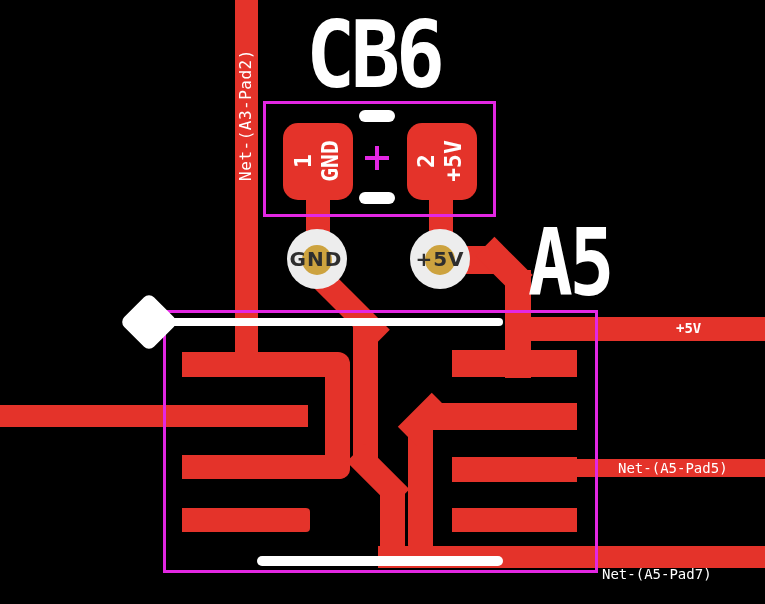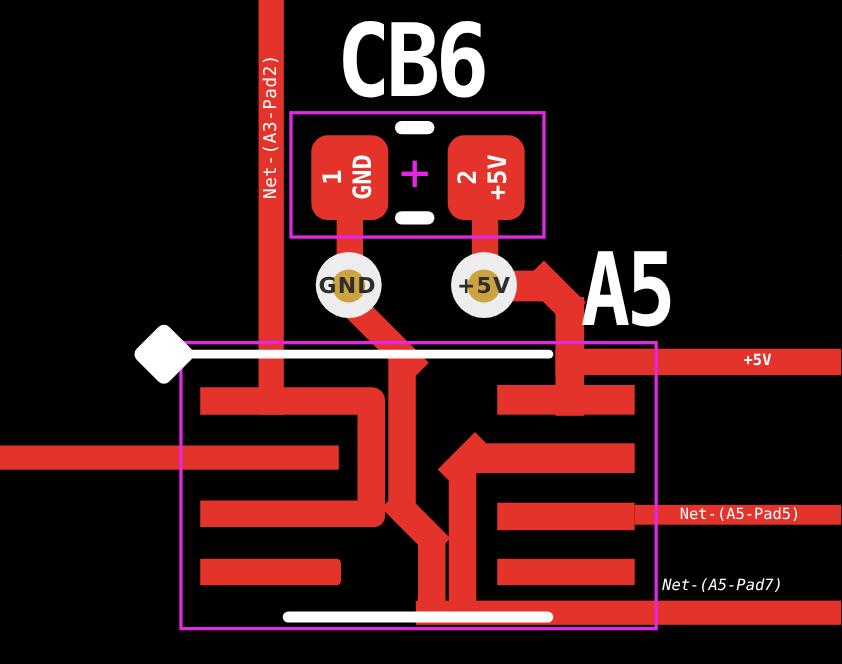--- a/index.html
+++ b/index.html
@@ -107,15 +107,15 @@
     <span>GND</span>
   </div>
   <div class="padtxt" style="left:400px;top:132px;width:80px;height:58px;">
     <span>2</span>
     <span>+5V</span>
   </div>
 
   <div class="lbl" style="left:177px;top:105px;width:140px;height:20px;text-align:center;font-size:16px;letter-spacing:0.5px;transform:rotate(-90deg);">Net-(A3-Pad2)</div>
   <div class="lbl" style="left:676px;top:320px;font-weight:bold;">+5V</div>
   <div class="lbl" style="left:618px;top:460px;">Net-(A5-Pad5)</div>
-  <div class="lbl" style="left:602px;top:524px;font-style:italic;">Net-(A5-Pad7)</div>
+  <div class="lbl" style="left:602px;top:566px;">Net-(A5-Pad7)</div>
 
 </div>
 
 </body></html>

